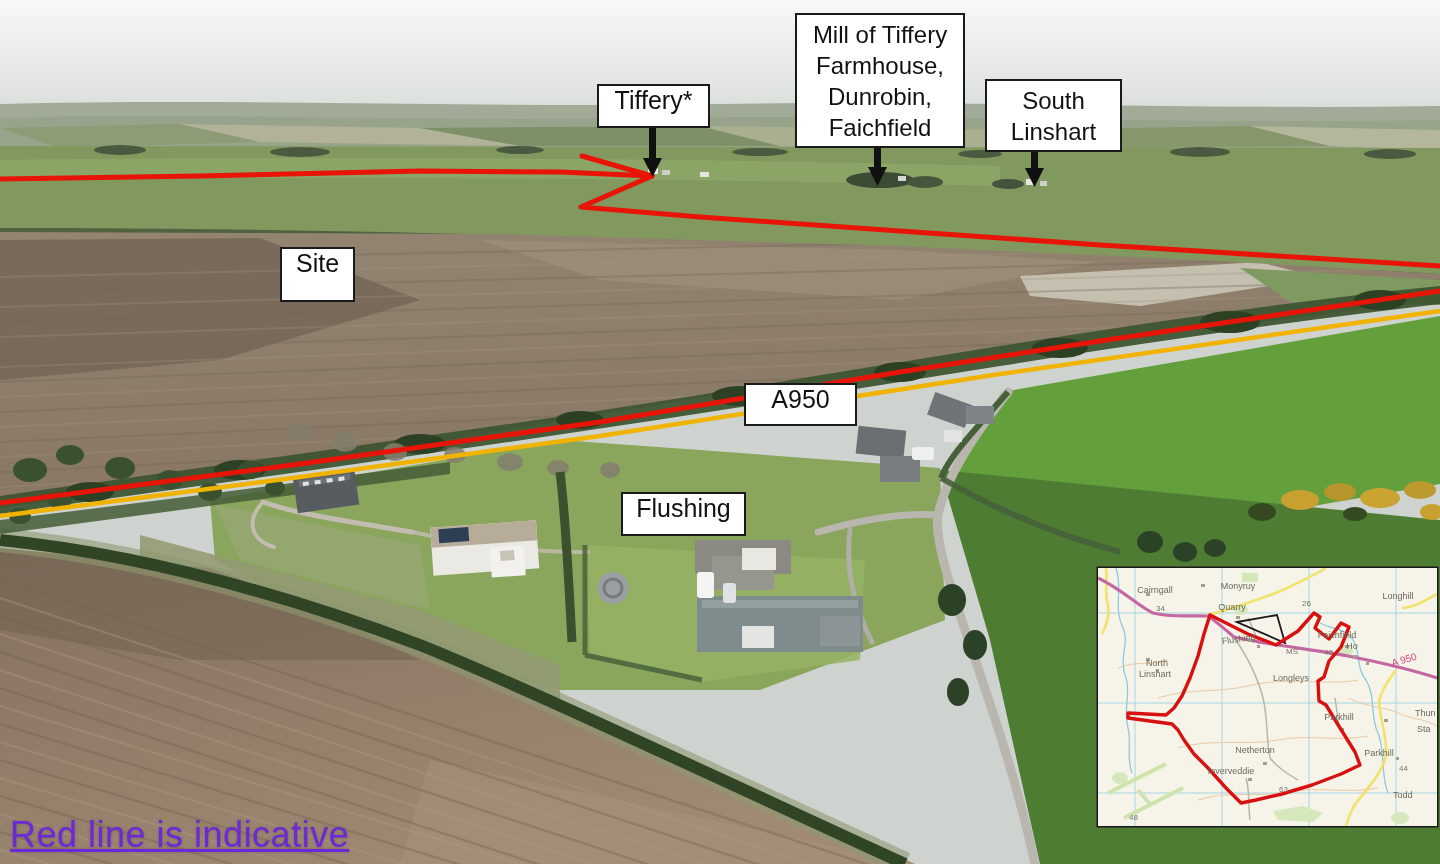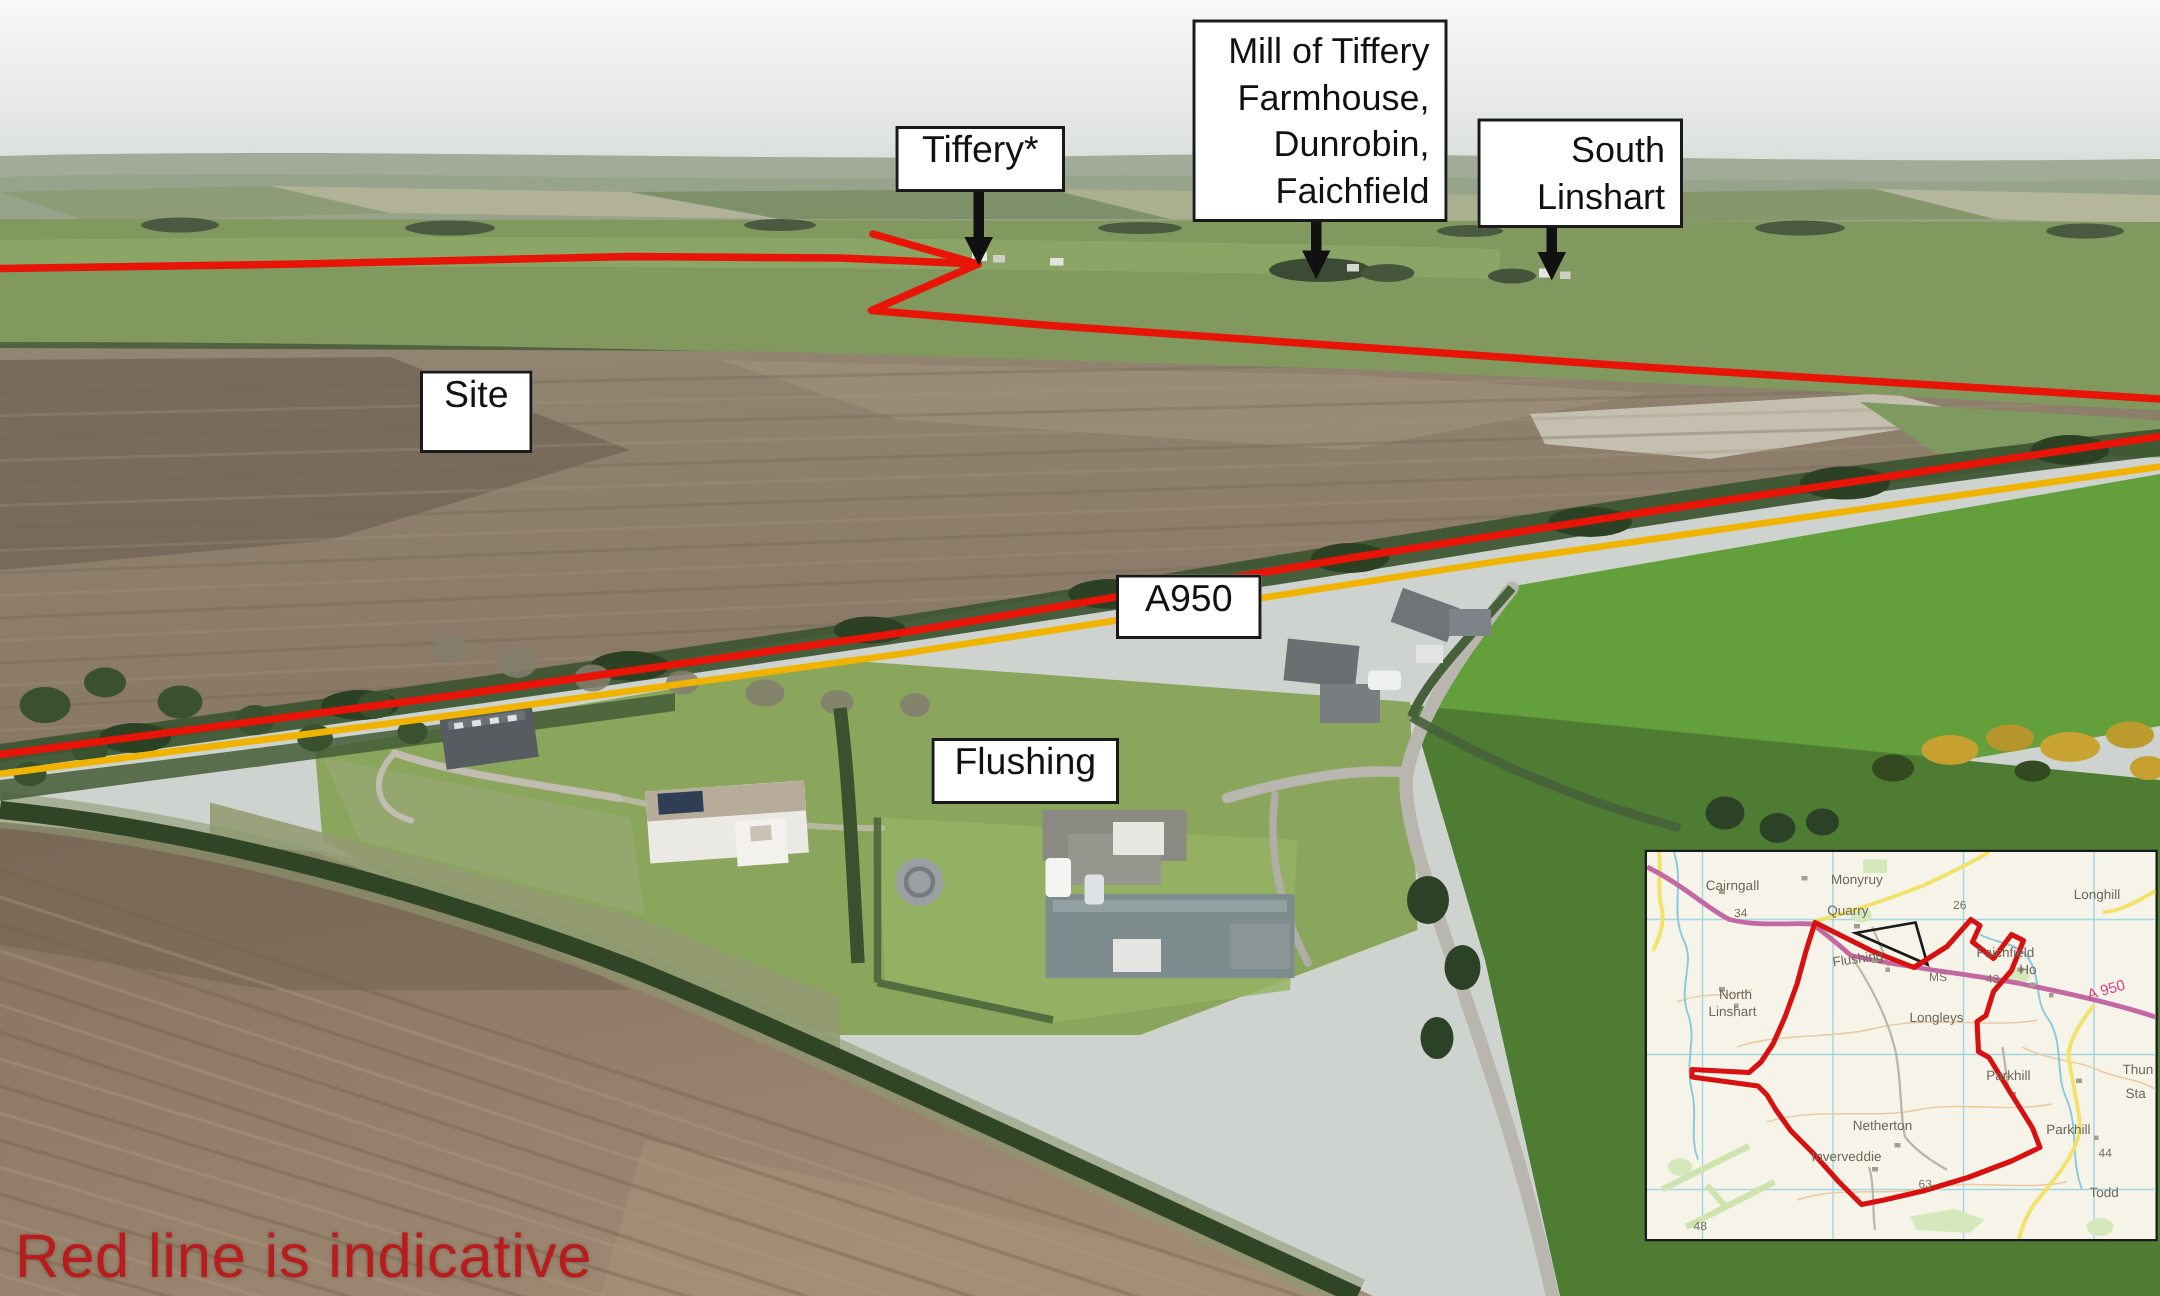--- a/index.html
+++ b/index.html
@@ -2,24 +2,24 @@
 <html><head>
 <meta charset="utf-8">
 <style>
   html,body{margin:0;padding:0;background:#fff;}
   #stage{position:relative;width:1440px;height:864px;overflow:hidden;
          font-family:"Liberation Sans",sans-serif;background:#cfd3cf;}
   #photo-svg{position:absolute;left:0;top:0;}
   .callout{position:absolute;background:#fff;border:2px solid #1a1a1a;color:#111;
            display:flex;justify-content:center;
            font-size:25px;line-height:29px;box-sizing:border-box;}
-  .callout.multi{flex-direction:column;align-items:flex-end;justify-content:center;
+  .callout.multi{flex-direction:column;align-items:center;justify-content:center;
            padding:6px 10px;font-size:24px;line-height:31px;}
-  #caption{position:absolute;left:10px;top:814px;color:#b91c1c;font-size:41px;
-           letter-spacing:.5px;text-shadow:0 0 3px rgba(60,50,40,.35);}
+  #caption{position:absolute;left:10px;top:814px;color:#6d28d9;font-size:36px;
+           letter-spacing:.5px;text-shadow:0 0 3px rgba(60,50,40,.35);text-decoration:underline;}
   .map-label{font-family:"Liberation Sans",sans-serif;fill:#6e675c;font-size:9px;}
   .map-num{font-family:"Liberation Sans",sans-serif;fill:#7a7366;font-size:8px;}
 </style>
 </head>
 <body>
 
 <div id="stage">
 
 <svg id="photo-svg" width="1440" height="864" viewBox="0 0 1440 864">
   <defs>
@@ -411,21 +411,21 @@
 
 <div class="callout multi" style="left:985px;top:79px;width:137px;height:73px;">
   <span>South</span>
   <span>Linshart</span>
 </div>
 
 <div class="callout" style="left:280px;top:247px;width:75px;height:55px;">
   <span>Site</span>
 </div>
 
-<div class="callout" style="left:744px;top:383px;width:97px;height:43px;">
+<div class="callout" style="left:744px;top:383px;width:113px;height:43px;">
   <span>A950</span>
 </div>
 
 <div class="callout" style="left:621px;top:492px;width:125px;height:44px;">
   <span>Flushing</span>
 </div>
 
 <div id="caption">Red line is indicative</div>
 
 </div>

